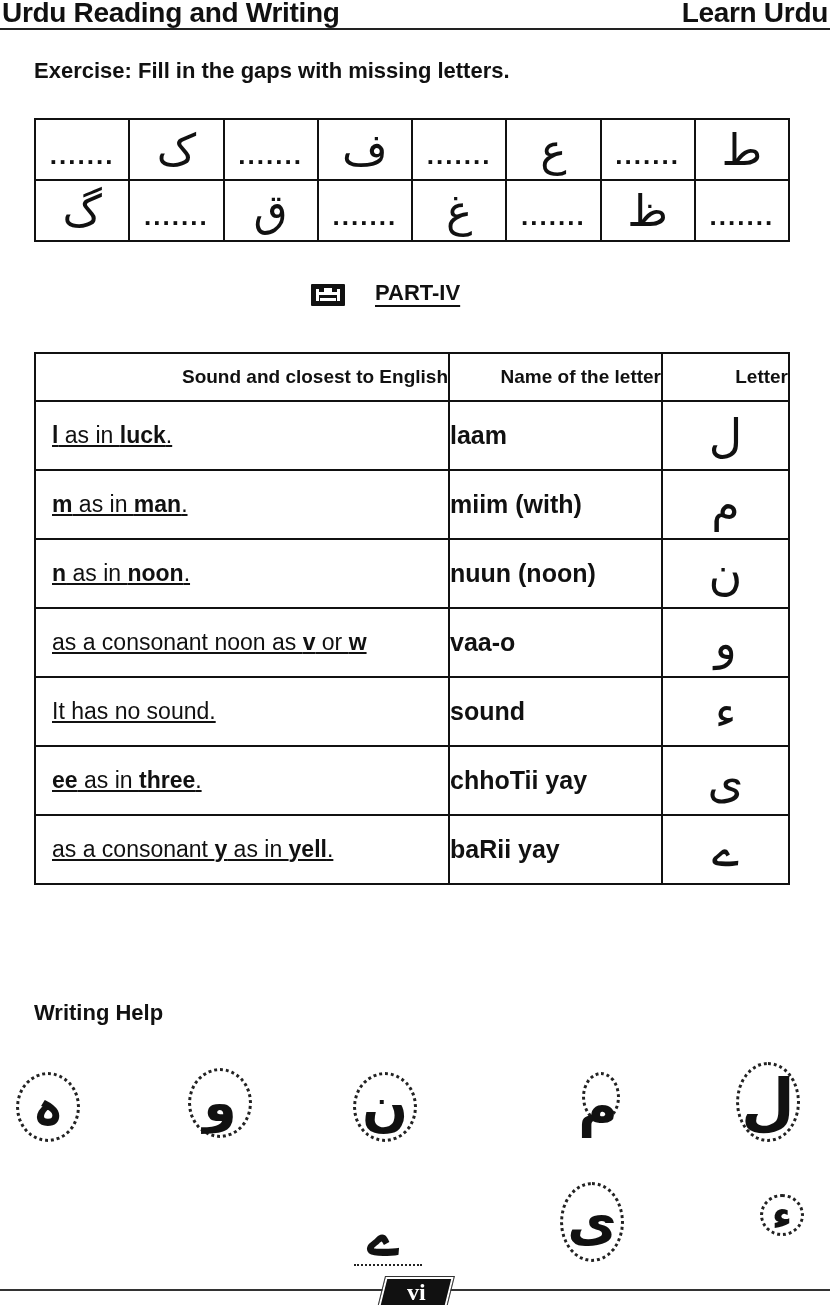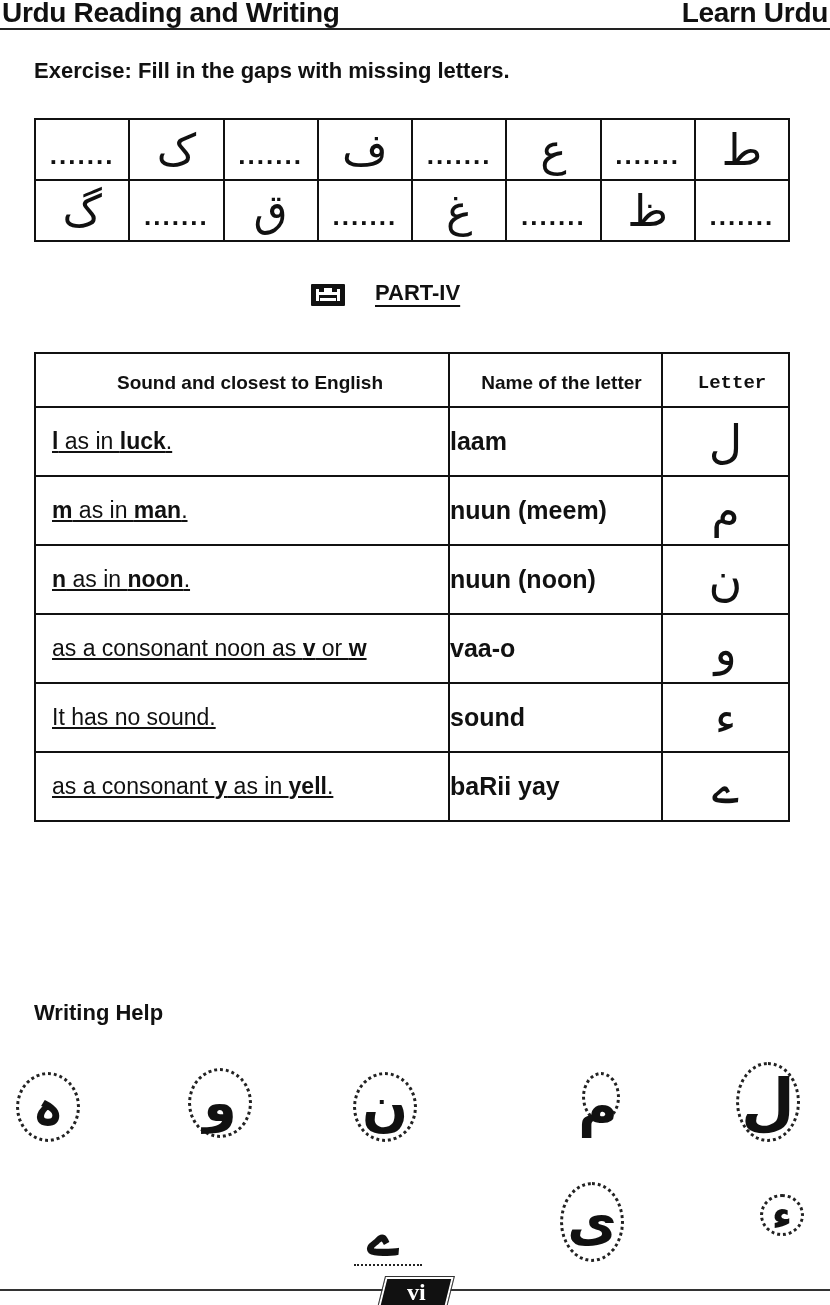--- a/index.html
+++ b/index.html
@@ -47,25 +47,25 @@
       position: absolute; left: 359px; top: 280px; font-size: 22px; font-weight: bold;
       text-decoration: underline; text-underline-offset: 5px; text-decoration-thickness: 2px; margin-left: 16px;
     }
 
     
     .main-table {
       position: absolute; left: 34px; top: 352px; width: 756px; border-collapse: collapse;
     }
     .main-table th, .main-table td { border: 2px solid #111; padding: 0; }
     .main-table th {
-      height: 46px; font-size: 19px; font-weight: bold; text-align: center; padding-left: 16px;
-      vertical-align: middle; padding-top: 6px;
+      height: 46px; font-size: 19px; font-weight: bold; text-align: right; padding-left: 16px;
+      vertical-align: middle; 
     }
     .main-table th.c2 { padding-left: 12px; }
-    .main-table th.c3 { padding-left: 13px; font-family: Liberation Mono, monospace; }
+    .main-table th.c3 { padding-left: 13px; }
     .main-table td { height: 67px; vertical-align: middle; }
     .main-table td.c1 { width: 396px; padding-left: 16px; font-size: 23px; text-decoration: underline; }
     .main-table td.c2 { width: 211px; text-align: left; font-size: 25px; font-weight: bold; }
     .main-table td.c3 { text-align: center; }
     .main-table td.c3 .urdu { font-size: 46px; }
     .inline-urdu { font-family: "DejaVu Sans", sans-serif; font-size: 48px; margin-left: 18px; vertical-align: middle; position: relative; top: 4px; }
     b { font-weight: bold; }
 
     
     .wh-glyph {
@@ -137,39 +137,44 @@
     <th class="c2">Name of the letter</th>
     <th class="c3">Letter</th>
   </tr>
   <tr>
     <td class="c1"><span></span><b>l</b><span> as in </span><b>luck</b><span>.</span></td>
     <td class="c2">laam</td>
     <td class="c3"><span class="urdu">ل</span></td>
   </tr>
   <tr>
     <td class="c1"><span></span><b>m</b><span> as in </span><b>man</b><span>.</span></td>
-    <td class="c2">nuun (meem)</td>
+    <td class="c2">miim (with)</td>
     <td class="c3"><span class="urdu">م</span></td>
   </tr>
   <tr>
     <td class="c1"><span></span><b>n</b><span> as in </span><b>noon</b><span>.</span></td>
     <td class="c2">nuun (noon)</td>
     <td class="c3"><span class="urdu">ن</span></td>
   </tr>
   <tr>
     <td class="c1"><span>as a consonant noon as </span><b>v</b><span> or </span><b>w</b><span></span></td>
     <td class="c2">vaa-o</td>
     <td class="c3"><span class="urdu">و</span></td>
   </tr>
   <tr>
     <td class="c1"><span>It has no sound.</span><b></b><span></span><b></b><span></span></td>
     <td class="c2">sound</td>
     <td class="c3"><span class="urdu">ء</span></td>
   </tr>
   <tr>
+    <td class="c1"><span></span><b>ee</b><span> as in </span><b>three</b><span>.</span></td>
+    <td class="c2">chhoTii yay</td>
+    <td class="c3"><span class="urdu">ی</span></td>
+  </tr>
+  <tr>
     <td class="c1"><span>as a consonant </span><b>y</b><span> as in </span><b>yell</b><span>.</span></td>
     <td class="c2">baRii yay</td>
     <td class="c3"><span class="urdu">ے</span></td>
   </tr>
 </tbody>
   </table>
 
 <div class="section-title" style="left:34px; top:1000px;">Writing Help</div>
 
 <div class="wh-glyph" style="left:8px; top:1062px;">

